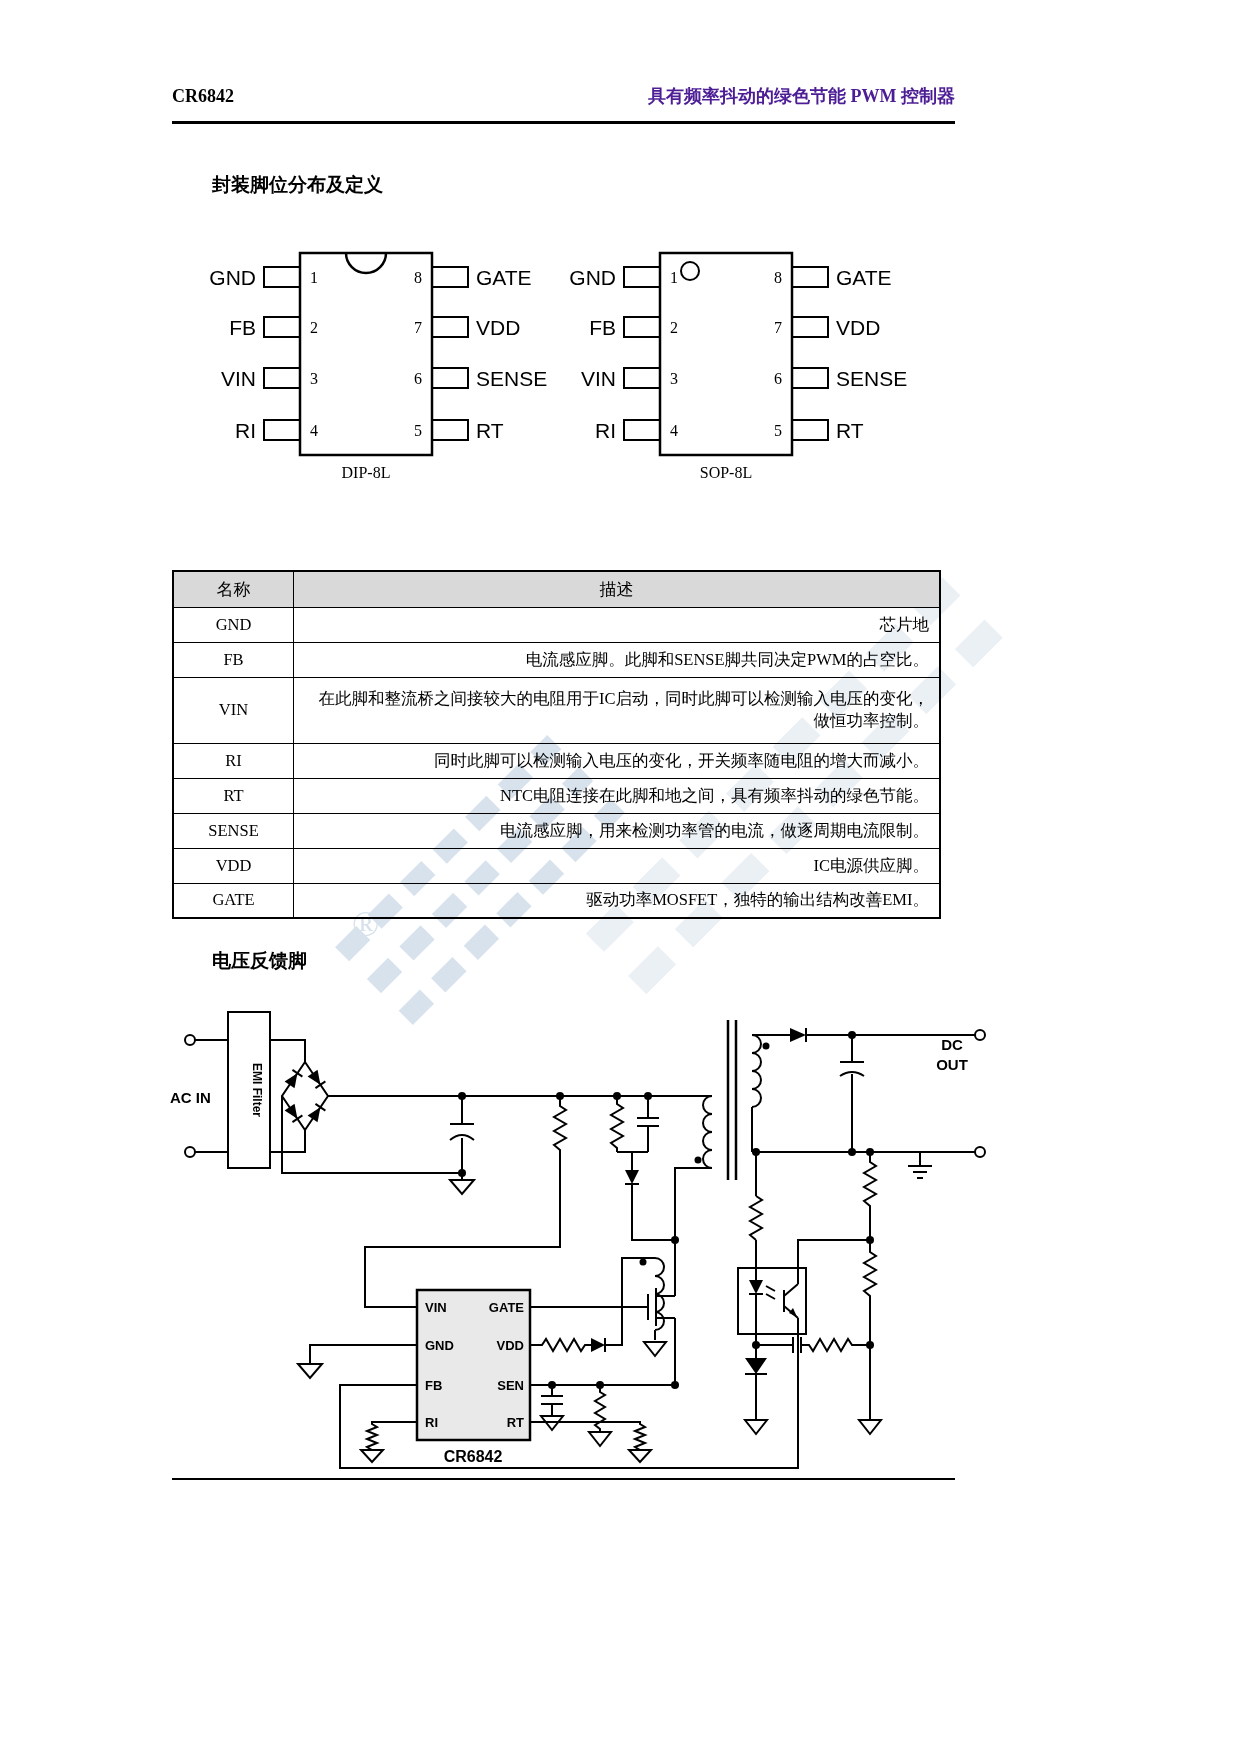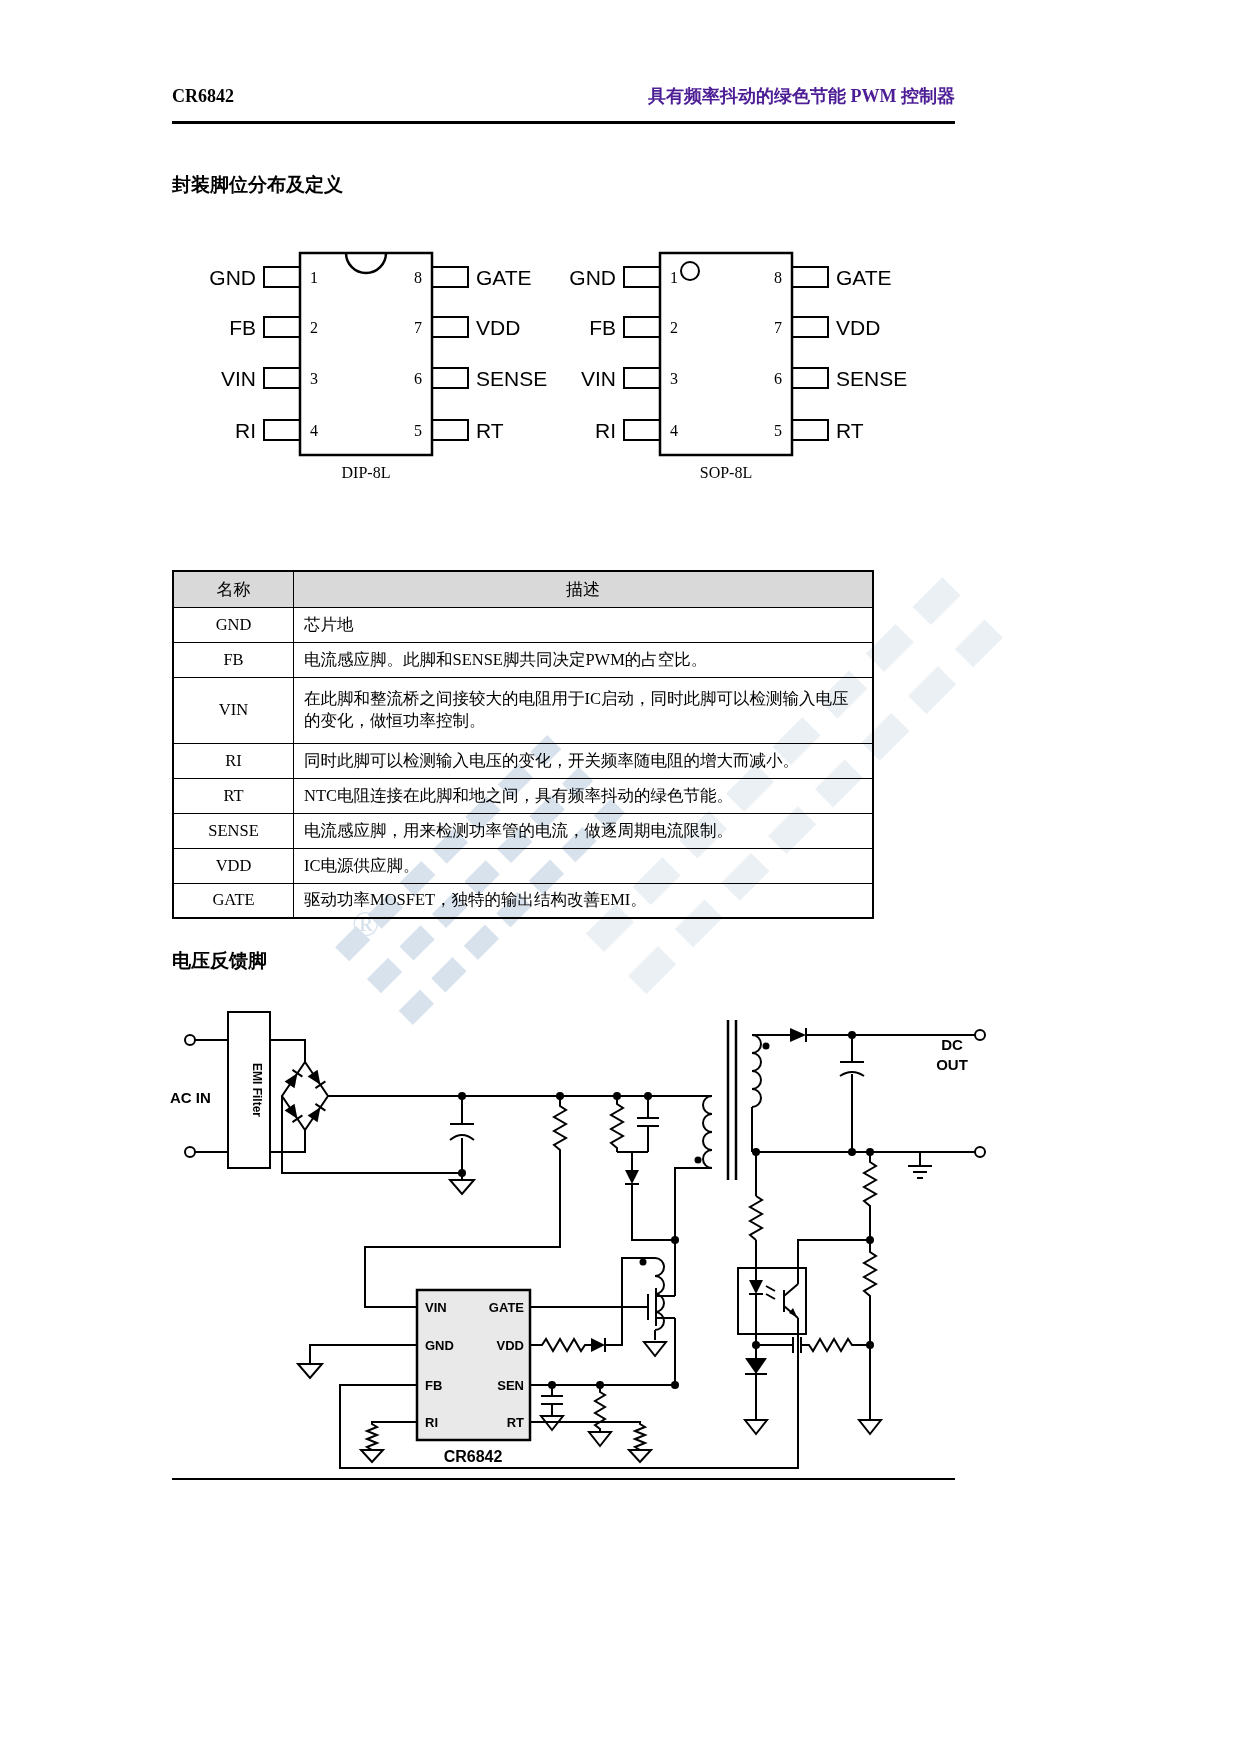--- a/index.html
+++ b/index.html
@@ -3,28 +3,28 @@
 <meta charset="utf-8">
 <style>
   html,body{margin:0;padding:0;background:#888;}
   #page{position:relative;width:1240px;height:1754px;background:#fff;margin:0 auto;overflow:hidden;
         font-family:"Liberation Serif",serif;}
   .abs{position:absolute;}
   #schem{position:absolute;left:0;top:0;width:1240px;height:1754px;}
   .hdr-part{left:172px;top:86px;font:700 18px "Liberation Serif",serif;color:#000;}
   .hdr-title{right:285px;top:84px;font:700 18px "Liberation Serif",serif;color:#4c1d95;}
   .rule{left:172px;width:783px;background:#000;}
-  .sec-title{font:700 19px "Liberation Serif",serif;color:#000;}
-  table.pins{position:absolute;left:172px;top:570px;width:702px;border-collapse:collapse;
+  .sec-title{font:700 19px "Liberation Serif",serif;color:#000;margin-left:40px;}
+  table.pins{position:absolute;left:172px;top:570px;width:769px;border-collapse:collapse;
              table-layout:fixed;background:transparent;}
   table.pins td,table.pins th{border:1px solid #000;font:400 16.5px "Liberation Serif",serif;color:#000;
              vertical-align:middle;}
   table.pins{border:2px solid #000;}
   td.nm{width:117px;text-align:center;}
-  td.ds{padding:3px 10px;line-height:1.35;text-align:left;}
+  td.ds{padding:3px 10px;line-height:1.35;text-align:right;}
   tr.hd{background:#d9d9d9;height:36px;}
   tr.hd td{text-align:center;font-size:17px;}
   tr.r35{height:35px;} tr.r66{height:66px;}
   
   .w{stroke:#000;stroke-width:2;fill:none;}
   .w25{stroke:#000;stroke-width:2.5;fill:none;}
   .fillb{fill:#000;stroke:none;}
   .hollow{fill:#fff;stroke:#000;stroke-width:2;}
   .dot{fill:#000;stroke:none;}
   .pinlbl{font:400 21px "Liberation Sans",sans-serif;fill:#000;}

